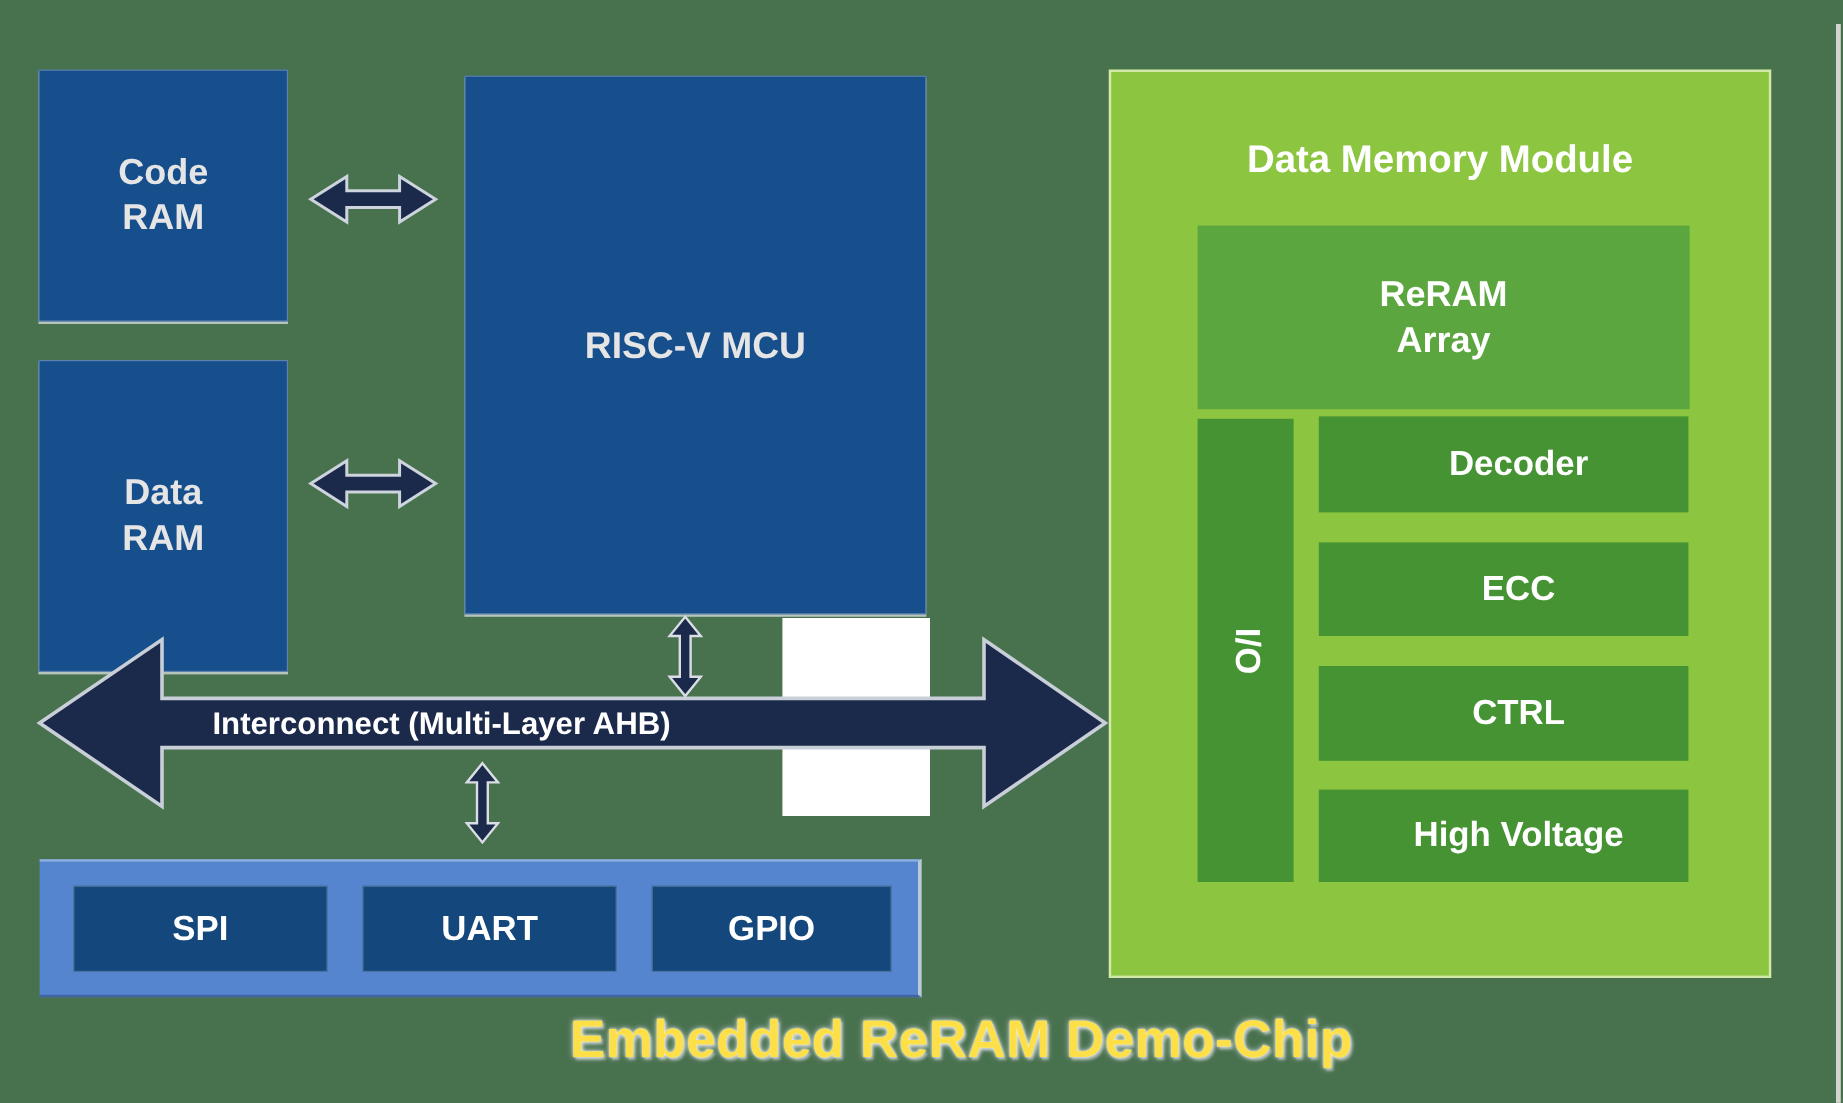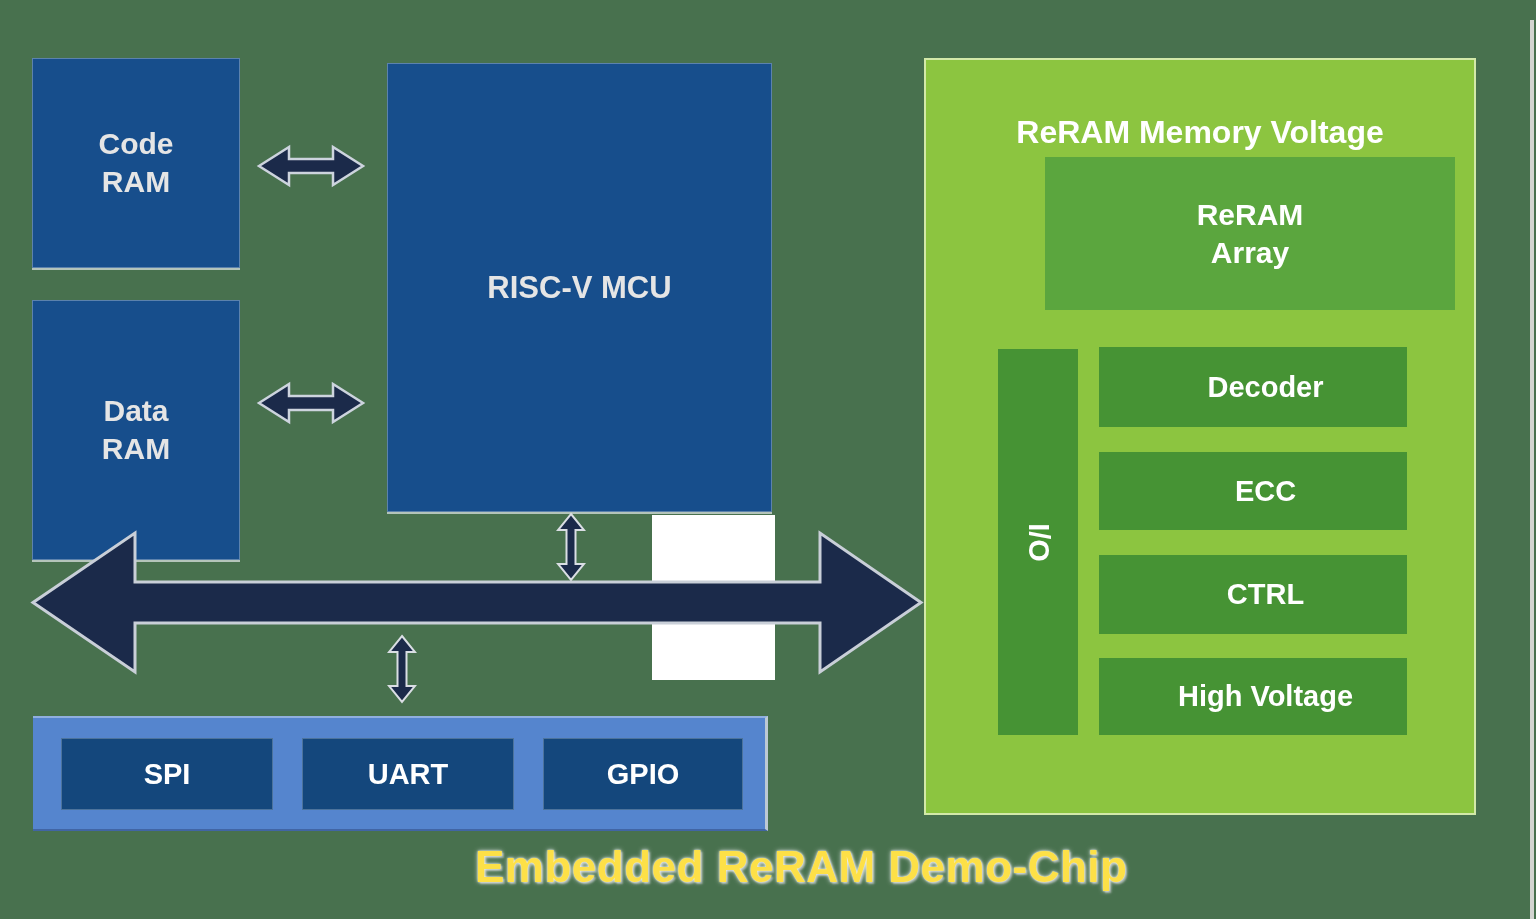--- a/index.html
+++ b/index.html
@@ -97,20 +97,21 @@
 
   <svg class="abs arrow" style="left:256px;top:381px;" width="110" height="44" viewBox="0 0 110 44">
     <polygon points="3,22 33,3 33,15 77,15 77,3 107,22 77,41 77,29 33,29 33,41" fill="#1B2A4A" stroke="#CDD4DE" stroke-width="2.5" stroke-linejoin="miter"></polygon>
   </svg>
 
   <div class="abs white-block" style="left:652px;top:515px;width:123px;height:165px;"></div>
 
   <svg class="abs arrow" style="left:30px;top:530px;" width="894" height="145" viewBox="0 0 894 145">
     <polygon points="3,72.5 105,3 105,52 790,52 790,3 891,72.5 790,142 790,93 105,93 105,142" fill="#1B2A4A" stroke="#C9CFD8" stroke-width="3" stroke-linejoin="miter"></polygon>
   </svg>
+  <div class="abs interconnect-label" style="left:177px;top:586px;">Interconnect (Multi-Layer AHB)</div>
 
   <svg class="abs arrow" style="left:556px;top:512px;" width="30" height="70" viewBox="0 0 30 70">
     <polygon points="15,2 28,18 19.5,18 19.5,52 28,52 15,68 2,52 10.5,52 10.5,18 2,18" fill="#1B2A4A" stroke="#DADEE4" stroke-width="2" stroke-linejoin="miter"></polygon>
   </svg>
 
   <svg class="abs arrow" style="left:387px;top:634px;" width="30" height="70" viewBox="0 0 30 70">
     <polygon points="15,2 28,18 19.5,18 19.5,52 28,52 15,68 2,52 10.5,52 10.5,18 2,18" fill="#1B2A4A" stroke="#DADEE4" stroke-width="2" stroke-linejoin="miter"></polygon>
   </svg>
 
   <div class="abs periph-wrap" style="left:33px;top:716px;width:735px;height:115px;">
@@ -120,23 +121,23 @@
     <div class="abs periph-box center" style="left:269px;top:20px;width:212px;height:72px;">
       <span>UART</span>
     </div>
     <div class="abs periph-box center" style="left:510px;top:20px;width:200px;height:72px;">
       <span>GPIO</span>
     </div>
   </div>
 
   <div class="abs module" style="left:924px;top:58px;width:552px;height:757px;">
 
-    <div class="abs module-title center" style="left:0;top:50px;width:100%;height:44px;">ReRAM Memory Voltage</div>
+    <div class="abs module-title center" style="left:0;top:50px;width:100%;height:44px;">Data Memory Module</div>
 
-    <div class="abs green-box array-box center multiline" style="left:72px;top:97px;width:410px;height:153px;margin-left:47px;">ReRAM
+    <div class="abs green-box array-box center multiline" style="left:72px;top:128px;width:410px;height:153px;">ReRAM
 Array</div>
 
     <div class="abs io-box center" style="left:72px;top:289px;width:80px;height:386px;">
       <span class="io-text">I/O</span>
     </div>
 
     <div class="abs green-box inner-green center" style="left:173px;top:287px;width:308px;height:80px;">Decoder</div>
 
     <div class="abs green-box inner-green center" style="left:173px;top:392px;width:308px;height:78px;">ECC</div>
 

